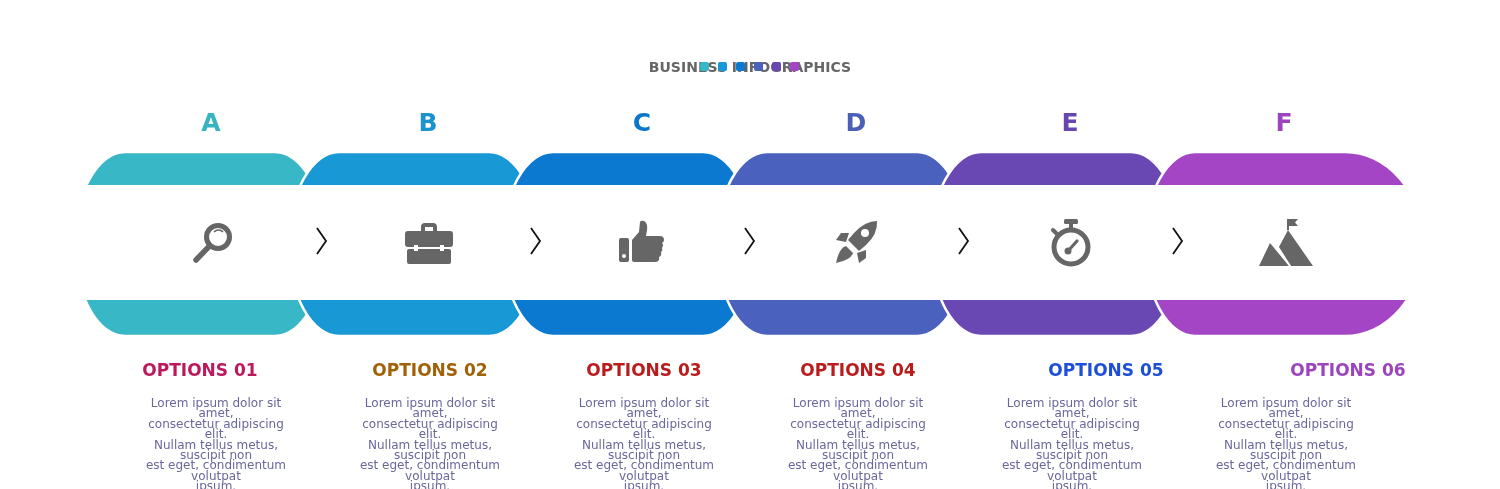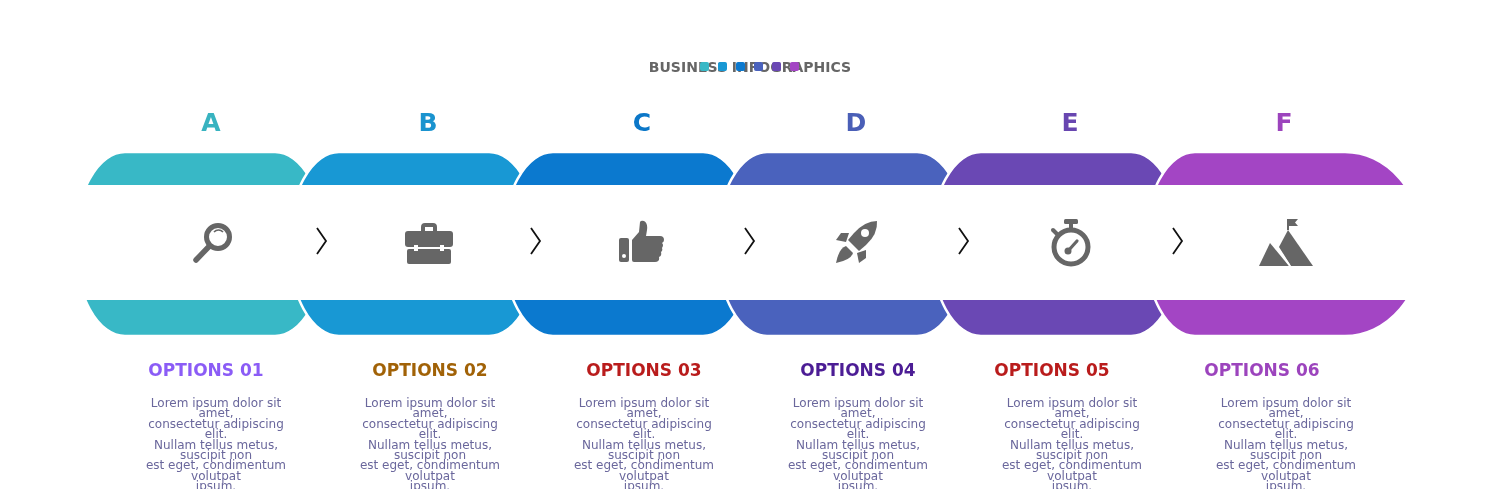--- a/index.html
+++ b/index.html
@@ -105,26 +105,26 @@
 <svg class="chev" style="left:742px" viewBox="0 0 16 32">
     <polyline points="3,3 12,16 3,29" fill="none" stroke="#111" stroke-width="1.8"></polyline>
   </svg>
 <svg class="chev" style="left:956px" viewBox="0 0 16 32">
     <polyline points="3,3 12,16 3,29" fill="none" stroke="#111" stroke-width="1.8"></polyline>
   </svg>
 <svg class="chev" style="left:1170px" viewBox="0 0 16 32">
     <polyline points="3,3 12,16 3,29" fill="none" stroke="#111" stroke-width="1.8"></polyline>
   </svg>
 
-<div class="opt-title" style="left:106px;color:#8b5cf6">OPTIONS 01</div>
+<div class="opt-title" style="left:100px;color:#be185d">OPTIONS 01</div>
 <div class="opt-title" style="left:330px;color:#a16207">OPTIONS 02</div>
 <div class="opt-title" style="left:544px;color:#b91c1c">OPTIONS 03</div>
-<div class="opt-title" style="left:758px;color:#4c1d95">OPTIONS 04</div>
-<div class="opt-title" style="left:952px;color:#b91c1c">OPTIONS 05</div>
-<div class="opt-title" style="left:1162px;color:#9c44bd">OPTIONS 06</div>
+<div class="opt-title" style="left:758px;color:#b91c1c">OPTIONS 04</div>
+<div class="opt-title" style="left:1006px;color:#1d4ed8">OPTIONS 05</div>
+<div class="opt-title" style="left:1248px;color:#9c44bd">OPTIONS 06</div>
 
 <div class="opt-desc" style="left:136px">
   <div>Lorem ipsum dolor sit amet,</div>
   <div>consectetur adipiscing elit.</div>
   <div>Nullam tellus metus, suscipit non</div>
   <div>est eget, condimentum volutpat</div>
   <div>ipsum.</div>
 </div>
 <div class="opt-desc" style="left:350px">
   <div>Lorem ipsum dolor sit amet,</div>

